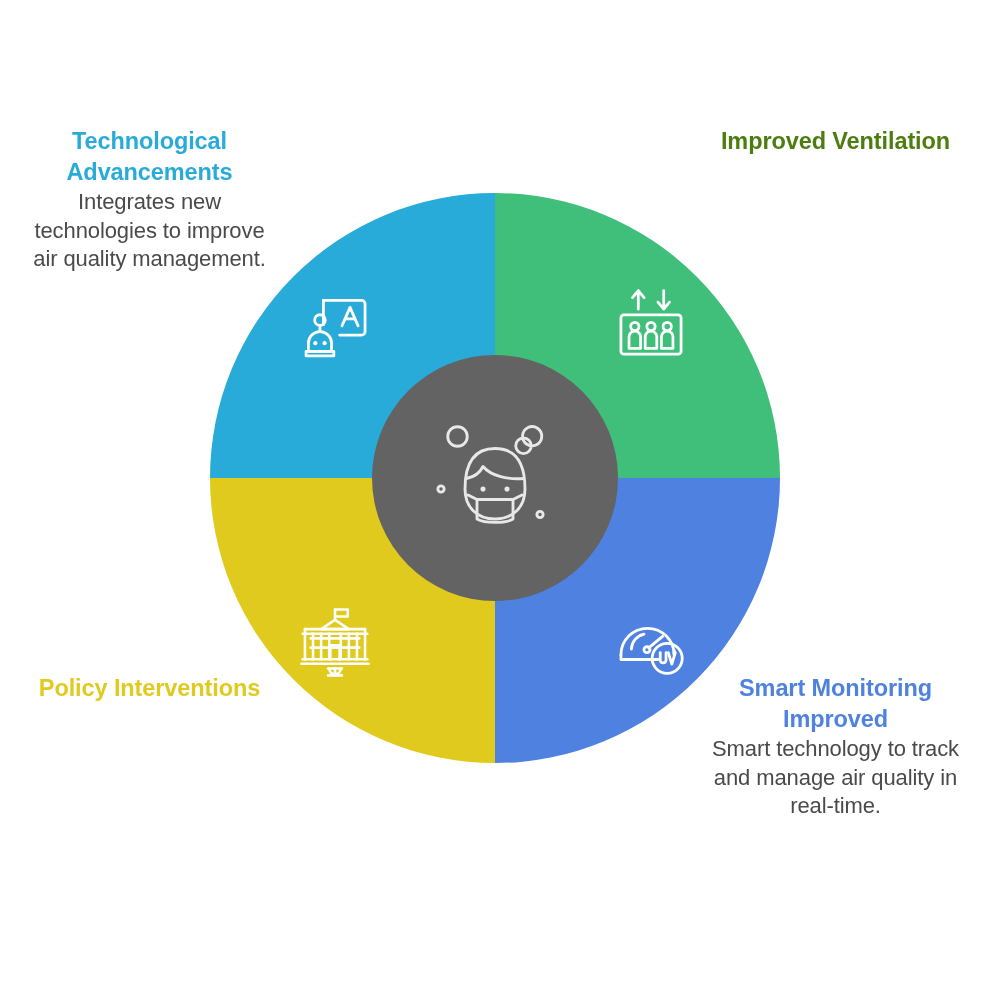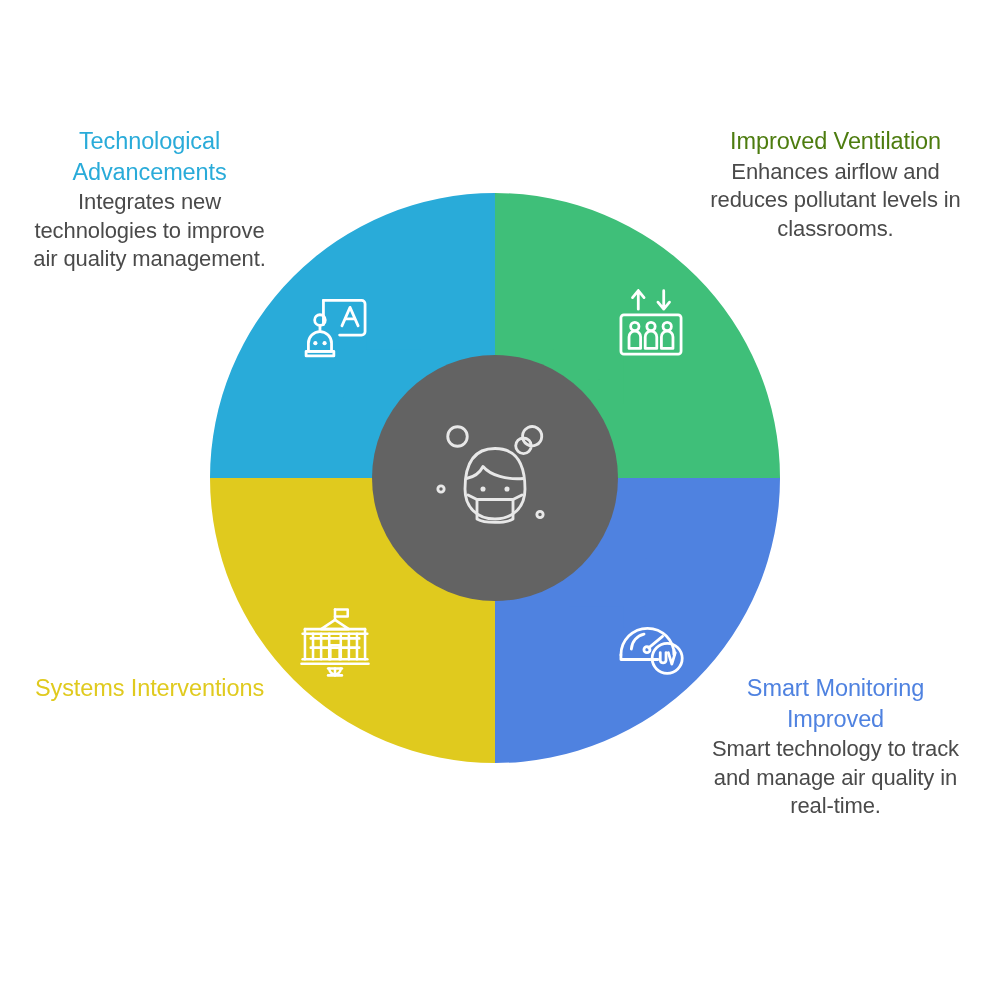--- a/index.html
+++ b/index.html
@@ -35,21 +35,21 @@
 
   
   .text-block {
     position: absolute;
     width: 255px;
     text-align: center;
     line-height: 1.30;
   }
   .block-title {
     font-size: 23.5px;
-    font-weight: normal;
+    font-weight: bold;
     letter-spacing: -0.1px;
     margin: 0 0 1px 0;
     display: block;
   }
   .block-desc {
     font-size: 22px;
     color: #4a4a4a;
     display: block;
     letter-spacing: -0.1px;
   }
@@ -260,25 +260,24 @@
     </g>
   </svg>
 
   <div class="text-block" id="tb-tech">
     <span class="block-title" style="color:#29ABD9">Technological Advancements</span>
     <span class="block-desc">Integrates new technologies to improve air quality management.</span>
   </div>
 
   <div class="text-block" id="tb-vent">
     <span class="block-title" style="color:#4d7c0f">Improved Ventilation</span>
-    <span class="block-desc">Enhances airflow and reduces pollutant levels in classrooms.</span>
   </div>
 
   <div class="text-block" id="tb-smart">
     <span class="block-title" style="color:#4F82E0">Smart Monitoring Improved</span>
     <span class="block-desc">Smart technology to track and manage air quality in real-time.</span>
   </div>
 
   <div class="text-block" id="tb-policy">
-    <span class="block-title" style="color:#E0CA1E">Systems Interventions</span>
+    <span class="block-title" style="color:#E0CA1E">Policy Interventions</span>
   </div>
 
 </div>
 
 </body></html>

